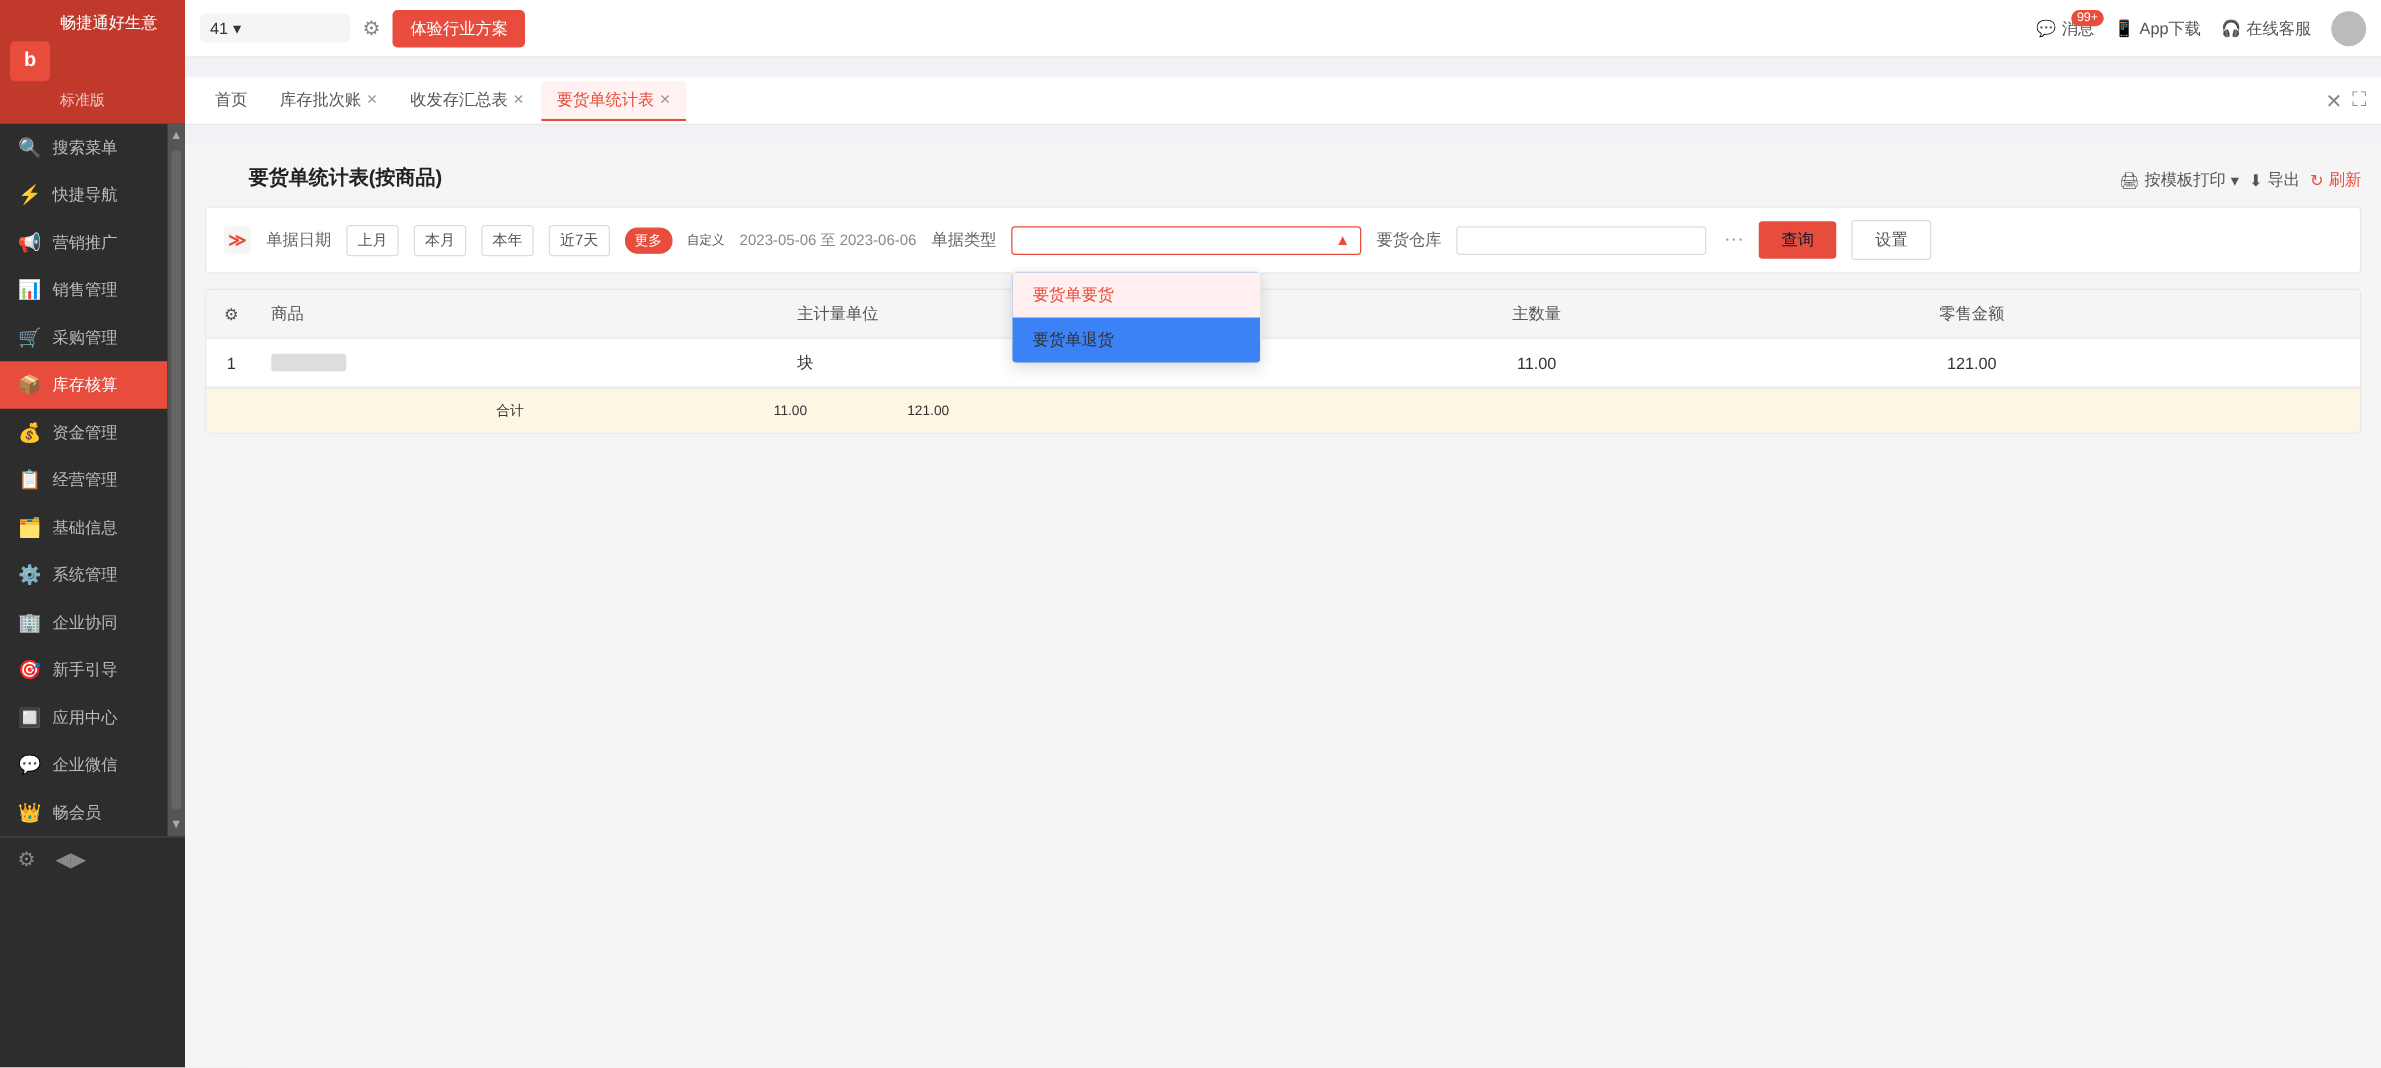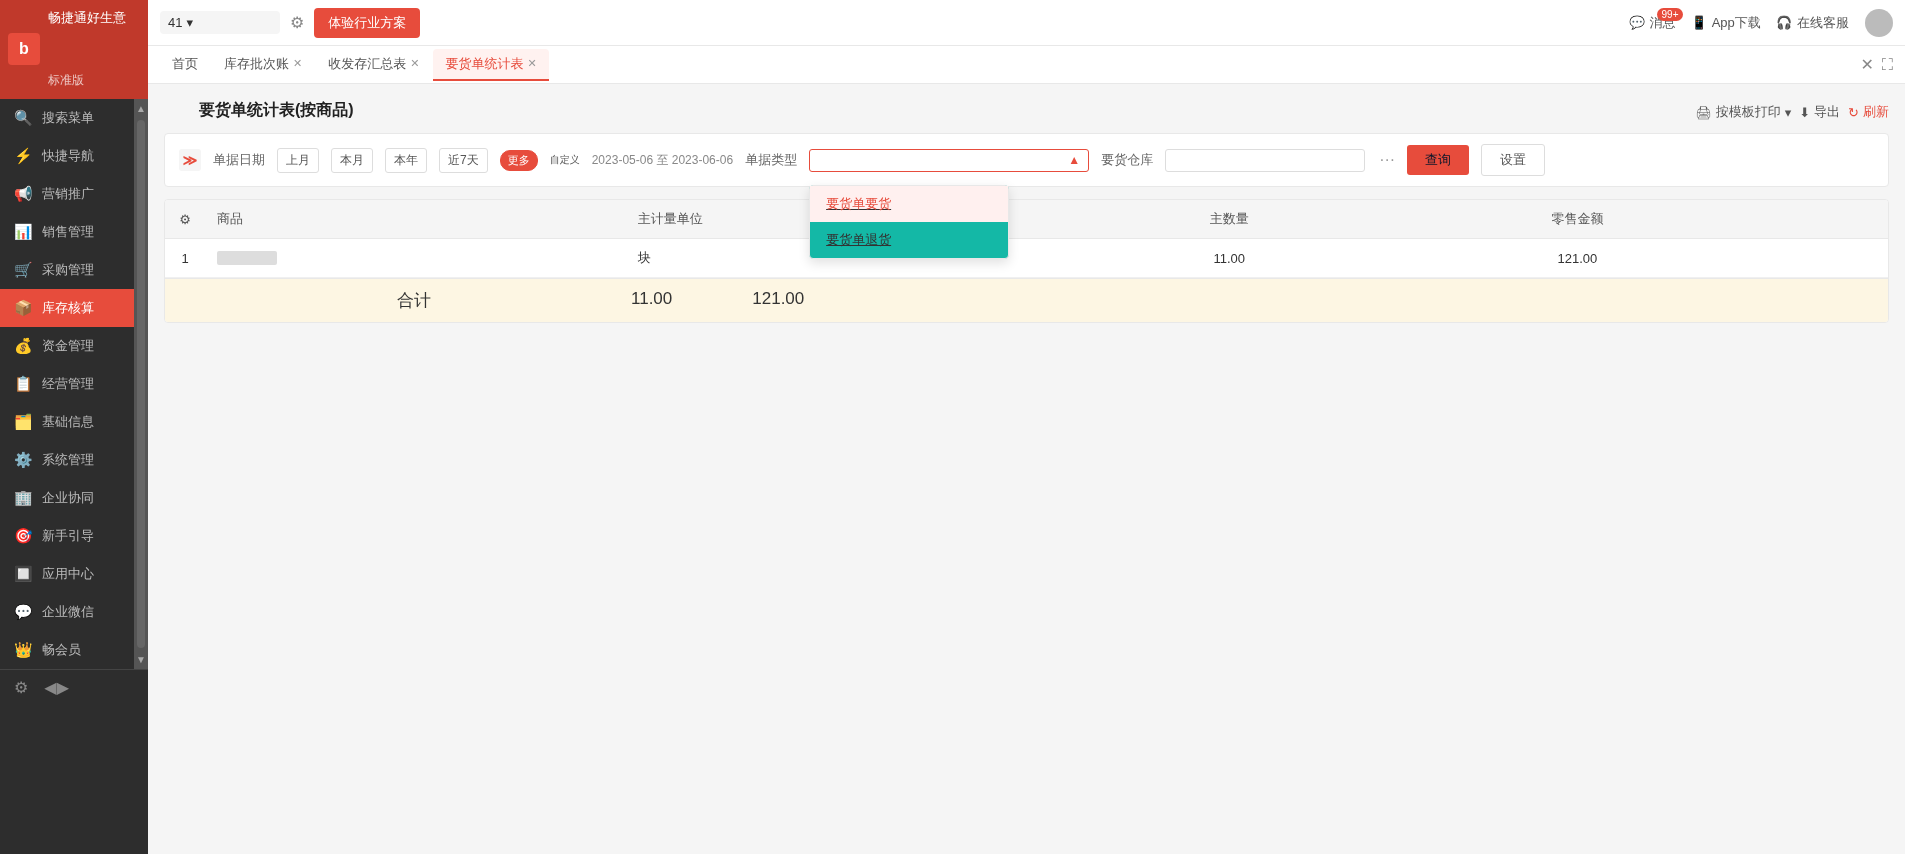--- a/index.html
+++ b/index.html
@@ -50,20 +50,21 @@
       width: 14px; background: #555;
       display: flex; flex-direction: column; align-items: center;
     }
 
     
     .main {
       flex: 1;
       display: flex;
       flex-direction: column;
       overflow: hidden;
+      gap: 16px;
     }
 
     
     .topbar {
       background: white;
       height: 46px;
       display: flex;
       align-items: center;
       padding: 0 12px;
       gap: 10px;
@@ -171,27 +172,26 @@
     }
     .filter-settings-btn {
       background: white; color: #555; border: 1px solid #ddd; border-radius: 3px;
       padding: 6px 18px; cursor: pointer; font-size: 13px;
     }
 
     
     .dropdown-menu {
       position: absolute;
       top: 36px; left: 0;
-      background: #14b8a6;
+      background: #3b82f6;
       border: 1px solid #e8e8e8;
       border-radius: 4px;
       box-shadow: 0 4px 12px rgba(0,0,0,0.12);
       z-index: 100;
       min-width: 200px;
-      text-decoration: underline;
     }
     .dropdown-item {
       padding: 9px 16px; cursor: pointer; font-size: 13px; color: #333;
     }
     .dropdown-item.selected { background: #fff0ef; color: #e74c3c; }
 
     
     .data-table-wrap {
       background: white; border-radius: 4px; border: 1px solid #e8e8e8;
       overflow: hidden;
@@ -207,23 +207,23 @@
       padding: 10px 12px; font-size: 13px; color: #333;
       border-bottom: 1px solid #f0f0f0;
     }
     .text-blurred {
       background: #ddd; border-radius: 2px; color: transparent;
       display: inline-block; min-width: 60px; height: 14px;
     }
 
     
     .table-footer {
-      background: #fdf6e3; display: flex; align-items: flex-start;
+      background: #fdf6e3; display: flex; align-items: center;
       padding: 10px 12px; border-top: 1px solid #e8e8e8;
-      font-size: 17px; color: #333;
+      font-size: 11px; color: #333;
     }
   </style>
 </head>
 <body>
 
 <div class="sidebar">
   <div class="sidebar-header">
     <div class="sidebar-logo">
       <span>b</span>
     </div>

